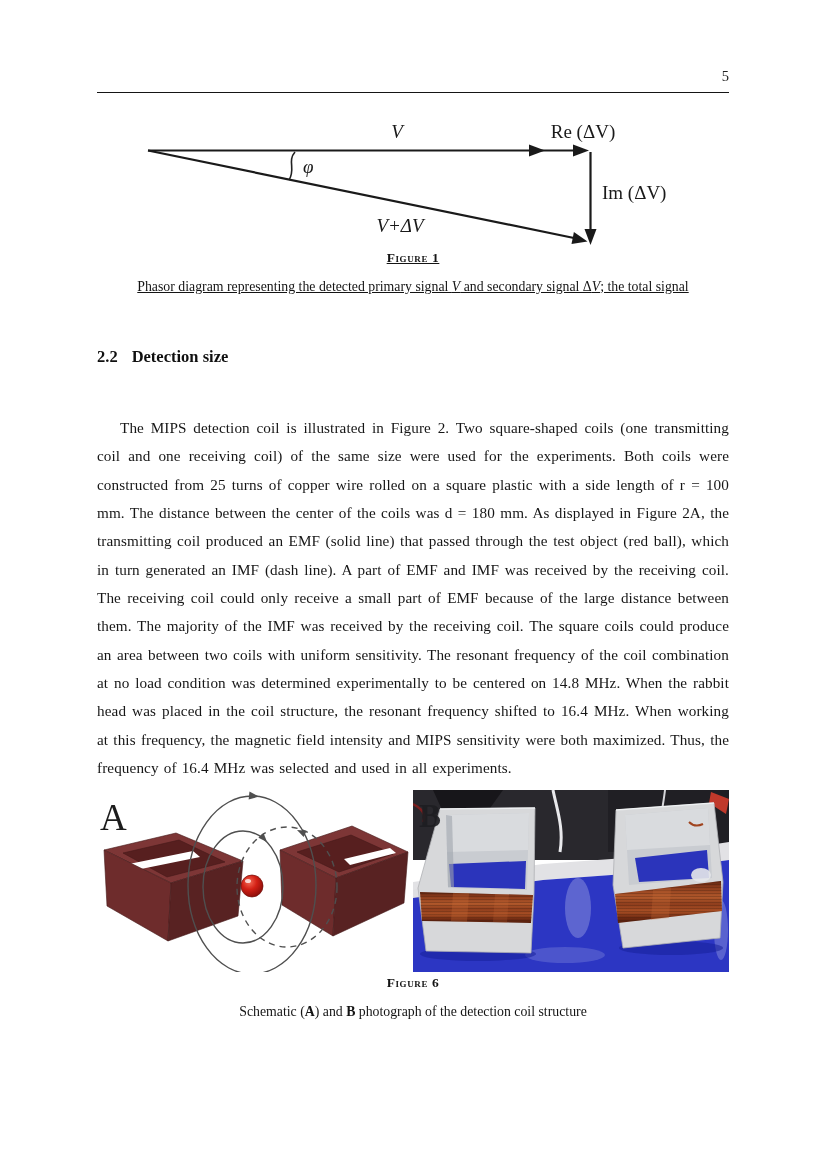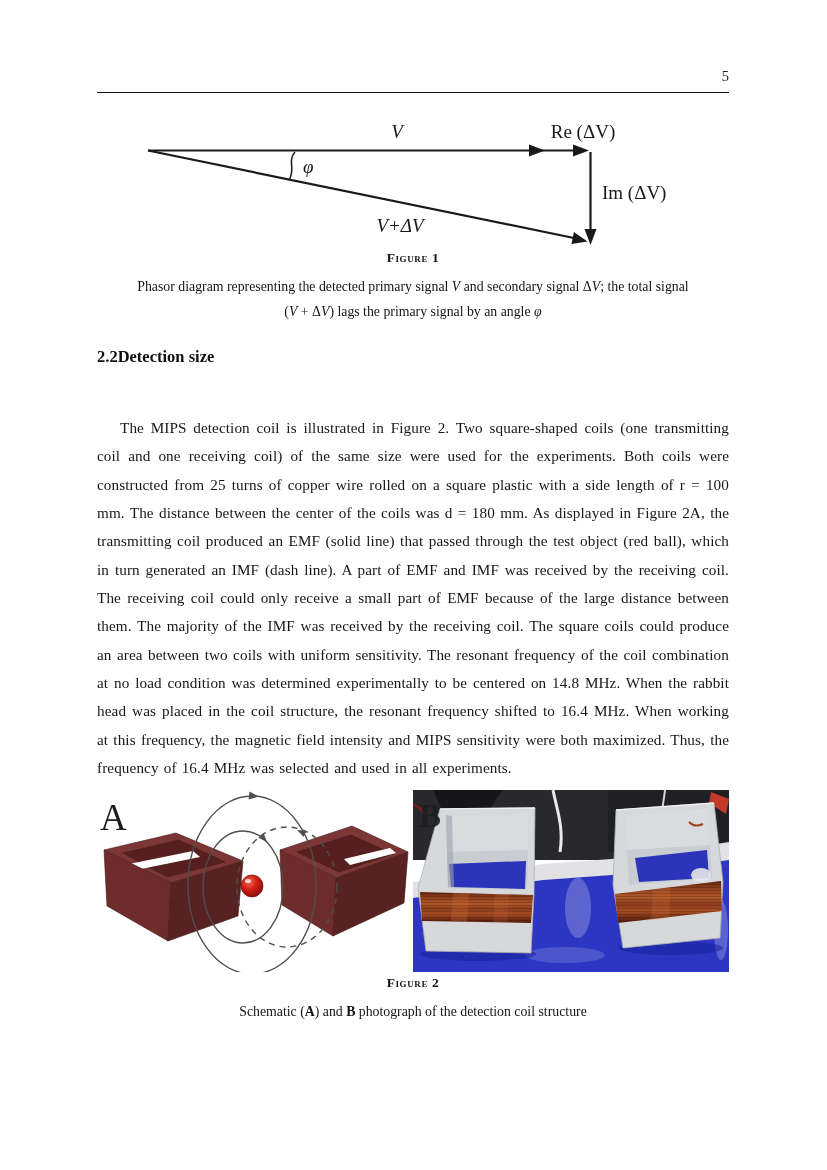--- a/index.html
+++ b/index.html
@@ -6,24 +6,24 @@
   .page{
     position:relative;width:827px;height:1170px;background:#ffffff;
     font-family:"Liberation Serif", serif;color:#111;overflow:hidden;margin:0 auto;
   }
   .pagenum{position:absolute;top:68px;right:98px;font-size:14.5px;color:#222;}
   .headrule{position:absolute;left:97px;right:98px;top:92px;height:1.3px;background:#151515;}
   .fig1{position:absolute;left:97px;top:108px;width:632px;height:145px;}
   .figcap{position:absolute;left:97px;width:632px;text-align:center;color:#141414;}
   .figcap .figtitle{font-variant:small-caps;font-weight:bold;font-size:13.5px;letter-spacing:.6px;margin-bottom:8px;}
   .figcap .capline{font-size:13.8px;line-height:25px;}
-  .cap1{top:250px;}
+  .cap1{top:250px;text-decoration:underline;}
   .cap2{top:975px;}
   .heading{position:absolute;left:97px;top:347px;font-size:16.5px;font-weight:bold;color:#101010;}
-  .heading .secnum{margin-right:0;}
+  .heading .secnum{margin-right:14px;}
   .bodytext{
     position:absolute;left:97px;top:378px;width:632px;
     font-size:15.2px;line-height:28.35px;text-align:justify;text-indent:23px;
     color:#161616;word-spacing:1.2px;letter-spacing:.1px;margin-top:36px;
   }
   .fig2{position:absolute;left:97px;top:790px;width:632px;height:182px;}
   .fig2 svg{position:absolute;top:0;}
   .panelA{left:0;}
   .panelB{left:316px;}
   svg text{font-family:"Liberation Serif", serif;}
@@ -56,21 +56,20 @@
     <text class="vec-label ital" x="300" y="30" text-anchor="middle">V</text>
     <text class="vec-label" x="486" y="30" text-anchor="middle">Re (ΔV)</text>
     <text class="vec-label" x="505" y="91">Im (ΔV)</text>
     <text class="vec-label ital" x="206" y="65" font-size="18">φ</text>
     <text class="vec-label ital" x="303" y="124" text-anchor="middle">V+ΔV</text>
   </svg>
 
   <div class="figcap cap1">
     <div class="figtitle">Figure 1</div>
     <div class="capline">Phasor diagram representing the detected primary signal <i>V</i> and secondary signal Δ<i>V</i>; the total signal</div>
-    <div class="capline">(<i>V</i> + Δ<i>V</i>) lags the primary signal by an angle <i>φ</i></div>
   </div>
 
   <div class="heading">
     <span class="secnum">2.2</span><span>Detection size</span>
   </div>
 
   <p class="bodytext">The MIPS detection coil is illustrated in Figure 2. Two square-shaped coils (one transmitting coil and one receiving coil) of the same size were used for the experiments.  Both coils were constructed from 25 turns of copper wire rolled on a square plastic with a side length of r = 100 mm. The distance between the center of the coils was d = 180 mm. As displayed in Figure 2A, the transmitting coil produced an EMF (solid line) that passed through the test object (red ball), which in turn generated an IMF (dash line). A part of EMF and IMF was received by the receiving coil.  The receiving coil could only receive a small part of EMF because of the large distance between them. The majority of the IMF was received by the receiving coil. The square coils could produce an area between two coils with uniform sensitivity. The resonant frequency of the coil combination at no load condition was determined experimentally to be centered on 14.8 MHz.  When the rabbit head was placed in the coil structure, the resonant frequency shifted to 16.4 MHz.  When working at this frequency, the magnetic field intensity and MIPS sensitivity were both maximized. Thus, the frequency of 16.4 MHz was selected and used in all experiments.</p>
 
   <div class="fig2">
 
@@ -168,17 +167,17 @@
         <polygon points="202,104 308,91 309,121 205,133" fill="url(#copperGrad)"></polygon>
         <polygon points="202,104 308,91 309,121 205,133" fill="url(#coilLines)"></polygon>
         <polygon points="240,100 258,98 256,128 238,130" fill="#c96a36" opacity="0.28"></polygon>
         <line x1="203" y1="20" x2="301" y2="13" stroke="#eef0f2" stroke-width="1.5"></line>
       </g>
       <text x="6" y="37" font-size="33" font-weight="bold" fill="#1e1e22" opacity="0.92">B</text>
     </svg>
   </div>
 
   <div class="figcap cap2">
-    <div class="figtitle">Figure 2</div>
+    <div class="figtitle">Figure 6</div>
     <div class="capline">Schematic (<b>A</b>) and <b>B</b> photograph of the detection coil structure</div>
   </div>
 
 </div>
 
 </body></html>

